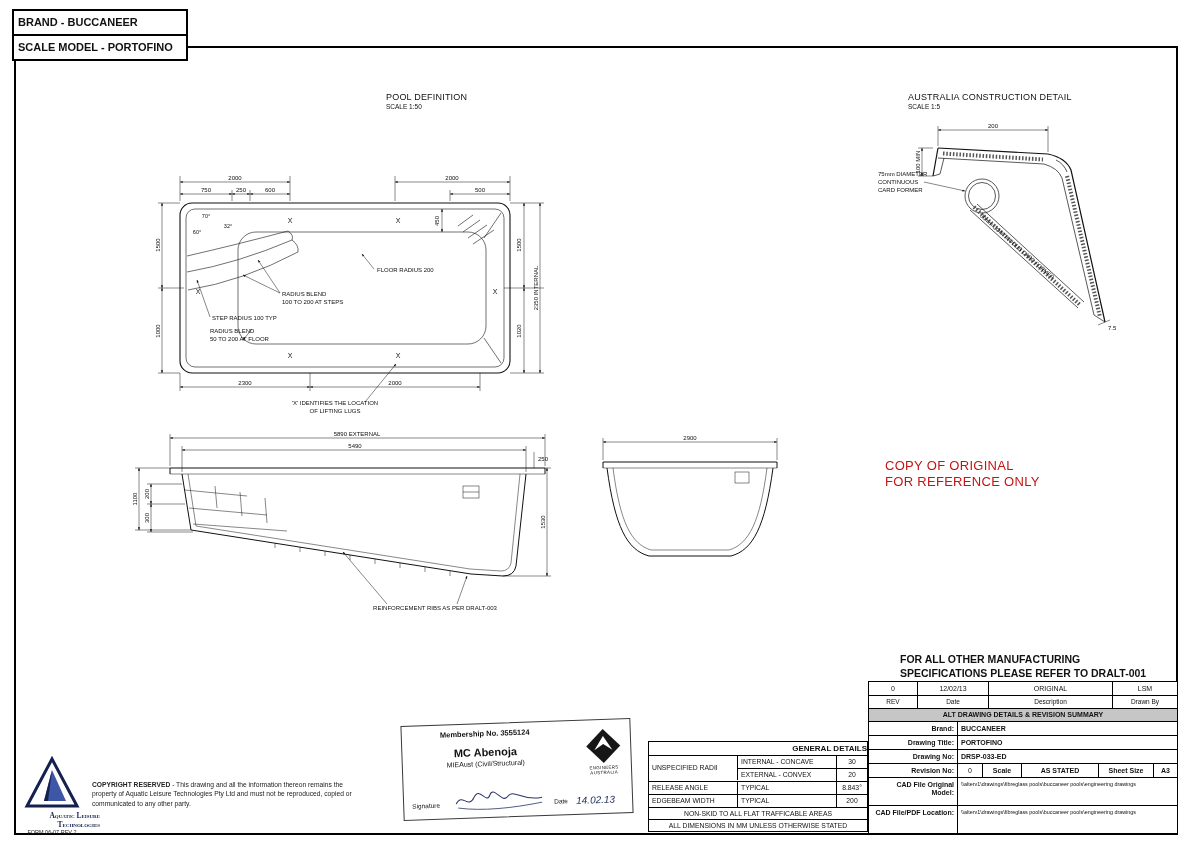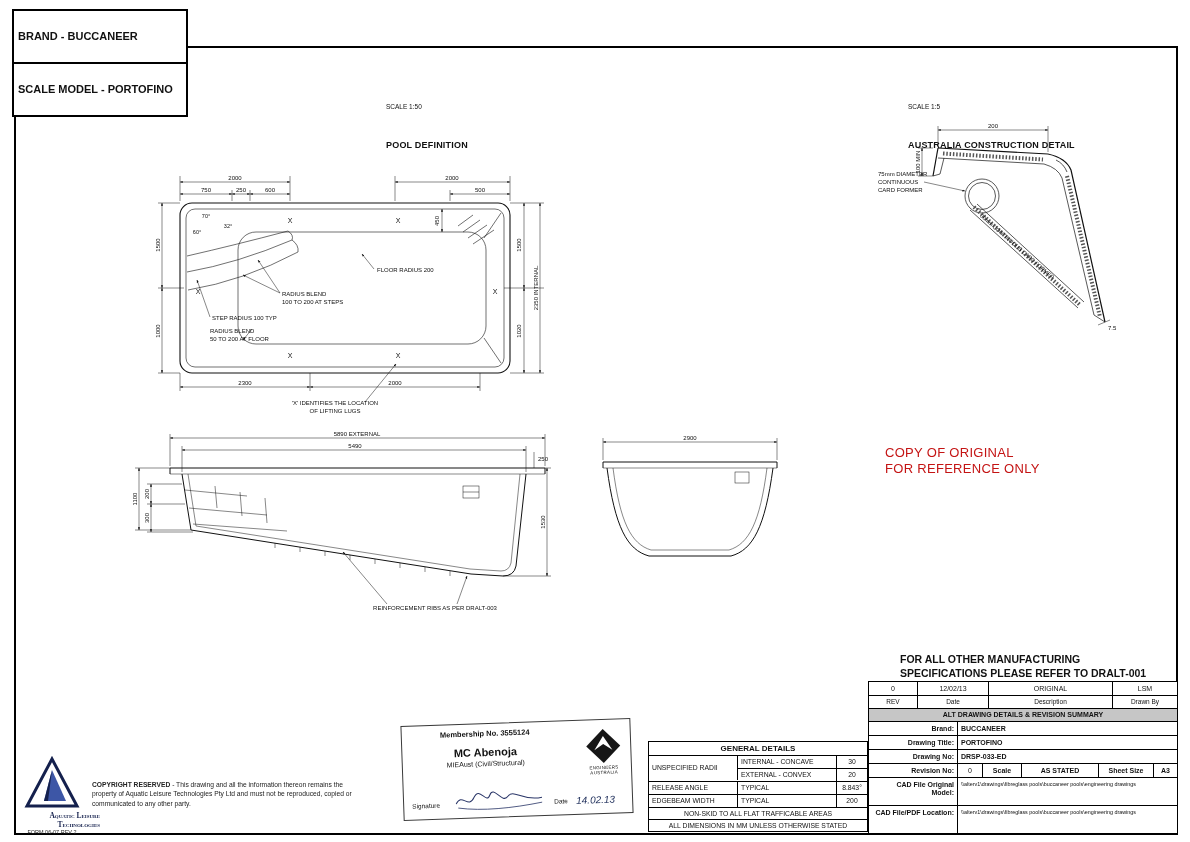--- a/index.html
+++ b/index.html
@@ -3,44 +3,44 @@
 <meta charset="utf-8">
 <style>
   html,body{margin:0;padding:0;}
   body{width:1190px;height:842px;background:#fff;position:relative;
        font-family:"Liberation Sans",sans-serif;color:#111;overflow:hidden;}
   .abs{position:absolute;}
   svg{position:absolute;overflow:visible;}
   svg text{font-family:"Liberation Sans",sans-serif;fill:#111;}
   .frame{left:14px;top:46px;width:1160px;height:785px;border:2px solid #000;}
   .brandbox{left:12px;top:9px;width:172px;border:2px solid #000;background:#fff;z-index:5;}
-  .brandrow{font-weight:700;font-size:11px;line-height:15px;padding:18px 4px;white-space:nowrap;}
+  .brandrow{font-weight:700;font-size:11px;line-height:15px;padding:4px 4px;white-space:nowrap;}
   .b2{border-top:2px solid #000;}
-  .h-title{font-weight:700;font-size:9px;letter-spacing:.2px;white-space:nowrap;margin-top:48px;}
+  .h-title{font-weight:400;font-size:9px;letter-spacing:.2px;white-space:nowrap;}
   .h-scale{font-size:6.5px;white-space:nowrap;}
-  .copynote{left:885px;top:445px;color:#c41414;font-size:13px;line-height:16px;letter-spacing:.3px;white-space:nowrap;}
+  .copynote{left:885px;top:458px;color:#c41414;font-size:13px;line-height:16px;letter-spacing:.3px;white-space:nowrap;}
   .mfg{left:900px;top:621px;font-weight:700;font-size:10.5px;line-height:13.5px;white-space:nowrap;margin-top:32px;}
   .copyright{left:92px;top:780px;width:272px;font-size:6.7px;line-height:9.3px;color:#222;}
   .logo-text{left:4px;top:812px;width:96px;text-align:right;font-family:"Liberation Serif",serif;
              font-variant:small-caps;font-weight:700;font-size:7.5px;line-height:8.5px;color:#14204d;}
   .logo-form{left:4px;top:829px;width:96px;text-align:center;font-size:5.5px;color:#222;}
   
   .stamp{left:402px;top:722px;width:228px;height:93px;border:1.5px solid #3a3a3a;background:#fff;
          transform:rotate(-2deg);font-size:7px;}
   .stamp .memb{position:absolute;left:8px;top:5px;width:150px;text-align:center;font-weight:700;font-size:7.5px;}
   .stamp .name{position:absolute;left:8px;top:22px;width:150px;text-align:center;font-weight:700;font-size:11px;}
   .stamp .cred{position:absolute;left:8px;top:36px;width:150px;text-align:center;font-size:7px;}
   .stamp .sig-l{position:absolute;left:8px;bottom:10px;font-size:6.5px;}
   .stamp .date-l{position:absolute;left:150px;bottom:10px;font-size:6.5px;}
   .stamp .date-v{position:absolute;left:172px;bottom:8px;font-size:10px;font-style:italic;color:#20305c;}
   .stamp .ea{position:absolute;right:6px;top:8px;width:42px;text-align:center;}
   .stamp .ea .ea-t{font-size:4.5px;line-height:5px;letter-spacing:.3px;}
   
   .gd{left:648px;top:741px;width:218px;border:1.5px solid #000;background:#fff;font-size:6.8px;}
-  .gd-t{border-bottom:1px solid #000;text-align:center;font-weight:700;font-size:8px;height:13px;line-height:13px;}
+  .gd-t{border-bottom:1px solid #000;text-align:right;font-weight:700;font-size:8px;height:13px;line-height:13px;}
   .gd-r{display:flex;border-bottom:1px solid #000;}
   .gd-c{padding:0 3px;height:12px;line-height:12px;white-space:nowrap;overflow:hidden;}
   .c1{width:82px;border-right:1px solid #000;}
   .c2{width:92px;border-right:1px solid #000;}
   .c3{flex:1;text-align:center;padding:0;}
   .tall{height:24px;line-height:24px;}
   .gd-sub{flex:1;}
   .gd-subr{display:flex;border-bottom:1px solid #000;}
   .gd-subr.last{border-bottom:none;}
   .gd-note{height:11px;line-height:11px;text-align:center;border-bottom:1px solid #000;white-space:nowrap;}

